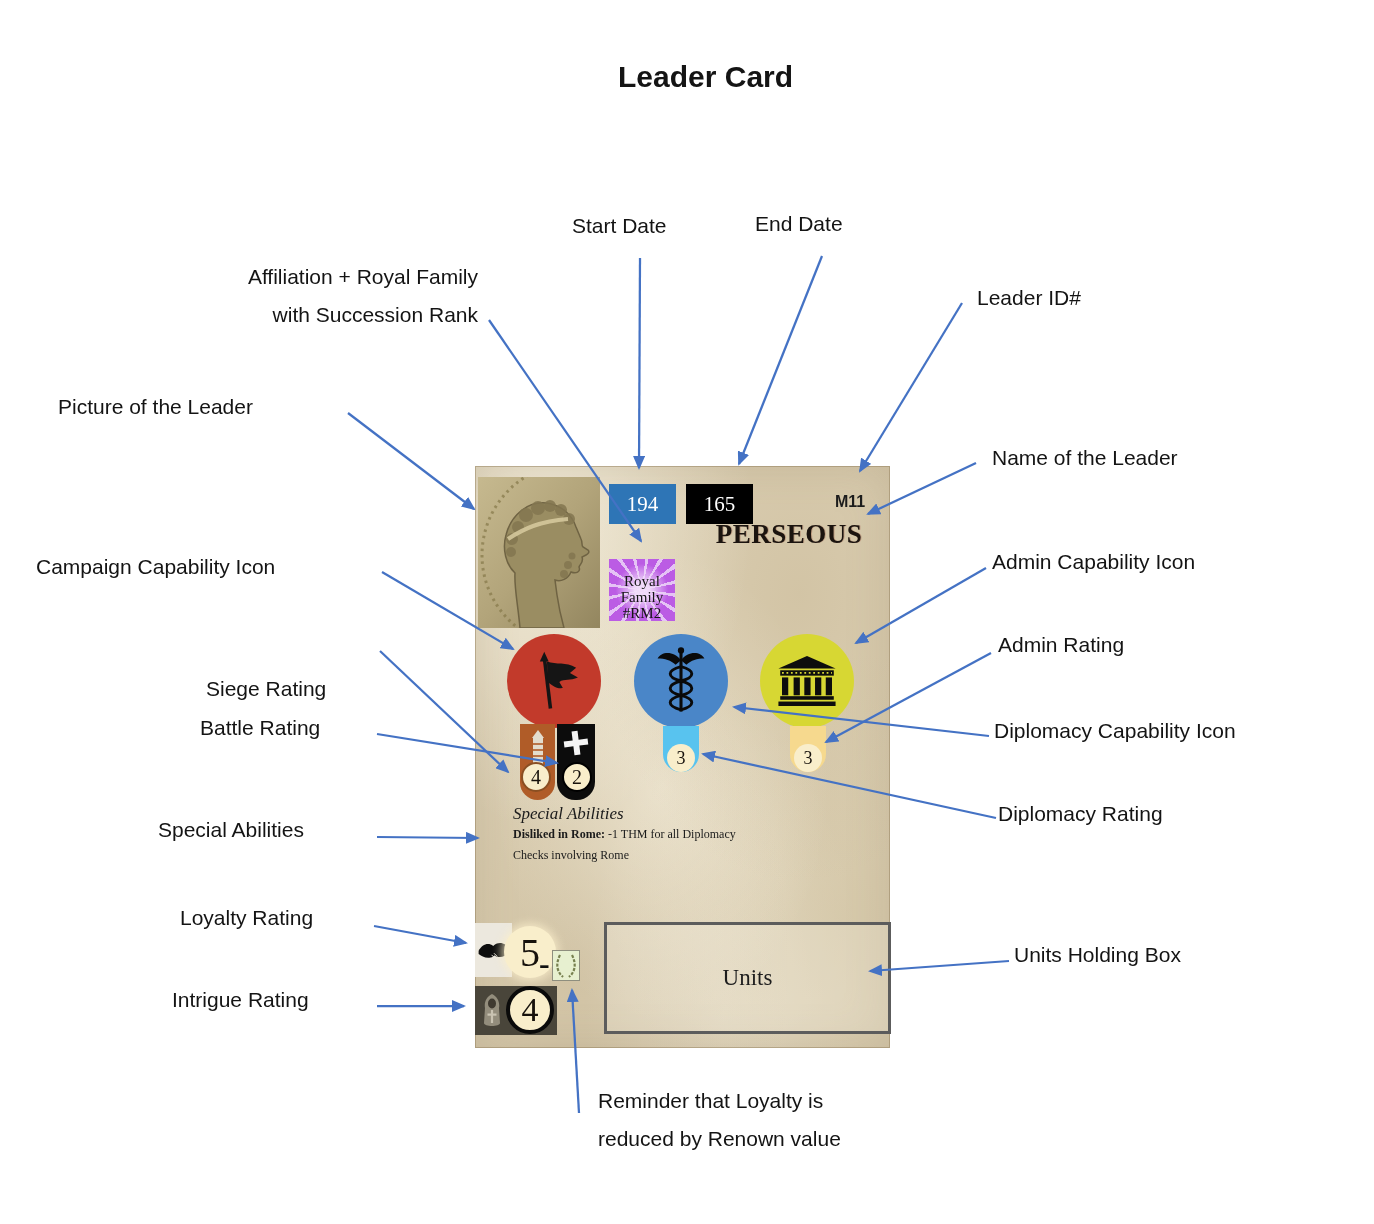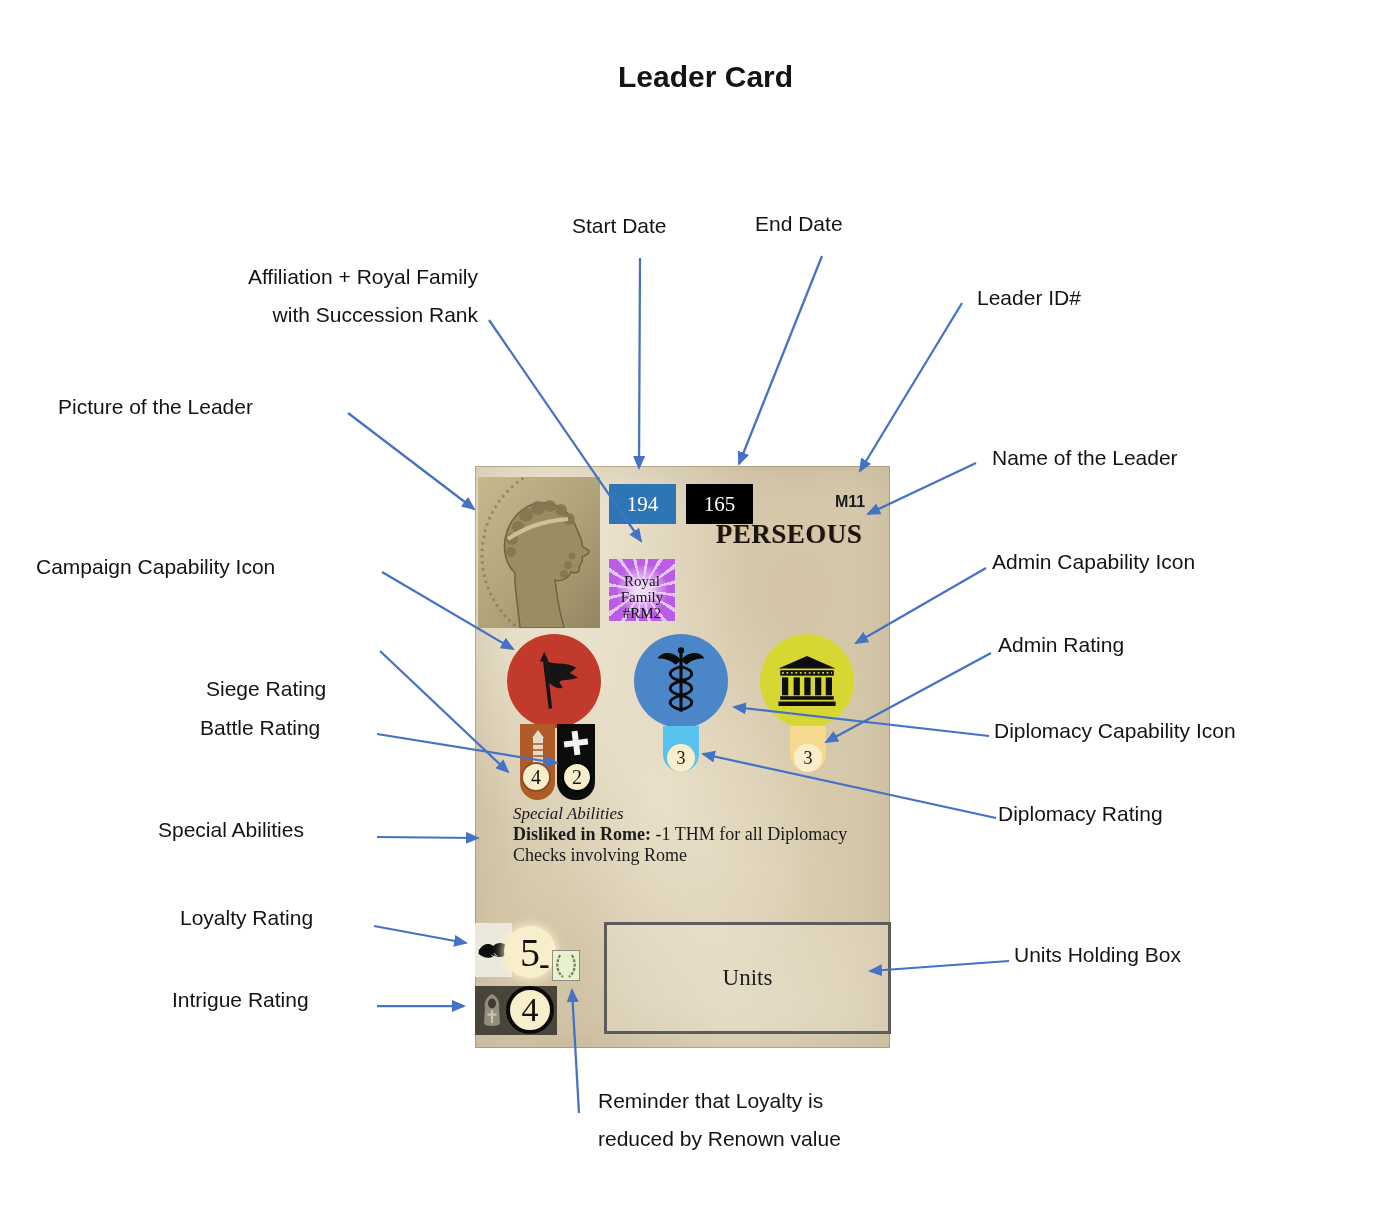--- a/index.html
+++ b/index.html
@@ -81,21 +81,21 @@
   .badge{position:absolute;border-radius:50%;background:#f9eecb;color:#17120c;
          font-family:"Liberation Serif",serif;display:flex;align-items:center;justify-content:center;}
   .siege-badge{left:46px;top:296px;width:30px;height:30px;border:2px solid #8a4f22;font-size:20px;}
   .battle-badge{left:87px;top:296px;width:30px;height:30px;border:2px solid #000;font-size:20px;}
   .diplo-badge{left:192px;top:278px;width:28px;height:28px;font-size:18px;}
   .admin-badge{left:319px;top:278px;width:28px;height:28px;font-size:18px;}
 
   .abilities{position:absolute;left:38px;top:337px;font-family:"Liberation Serif",serif;
              color:#1b1b1b;line-height:21px;}
   .abilities .h{font-style:italic;font-size:17px;}
-  .abilities .t{font-size:18px;}
+  .abilities .t{font-size:12px;}
   .abilities b{font-weight:bold;}
 
   .loyalty-strip{position:absolute;left:0;top:457px;width:37px;height:54px;background:#ece8de;
                  display:flex;align-items:center;justify-content:center;}
   .loyalty-badge{left:29px;top:460px;width:52px;height:52px;font-size:40px;
                  box-shadow:0 0 8px 3px rgba(249,238,203,.75);}
   .loyalty-dash{position:absolute;left:64px;top:479px;font-family:"Liberation Serif",serif;
                 font-weight:bold;font-size:32px;color:#111;z-index:2;}
   .laurel-box{position:absolute;left:77px;top:484px;width:28px;height:31px;background:#e7f0d0;
               border:1px solid #8e8e7e;display:flex;align-items:center;justify-content:center;}

